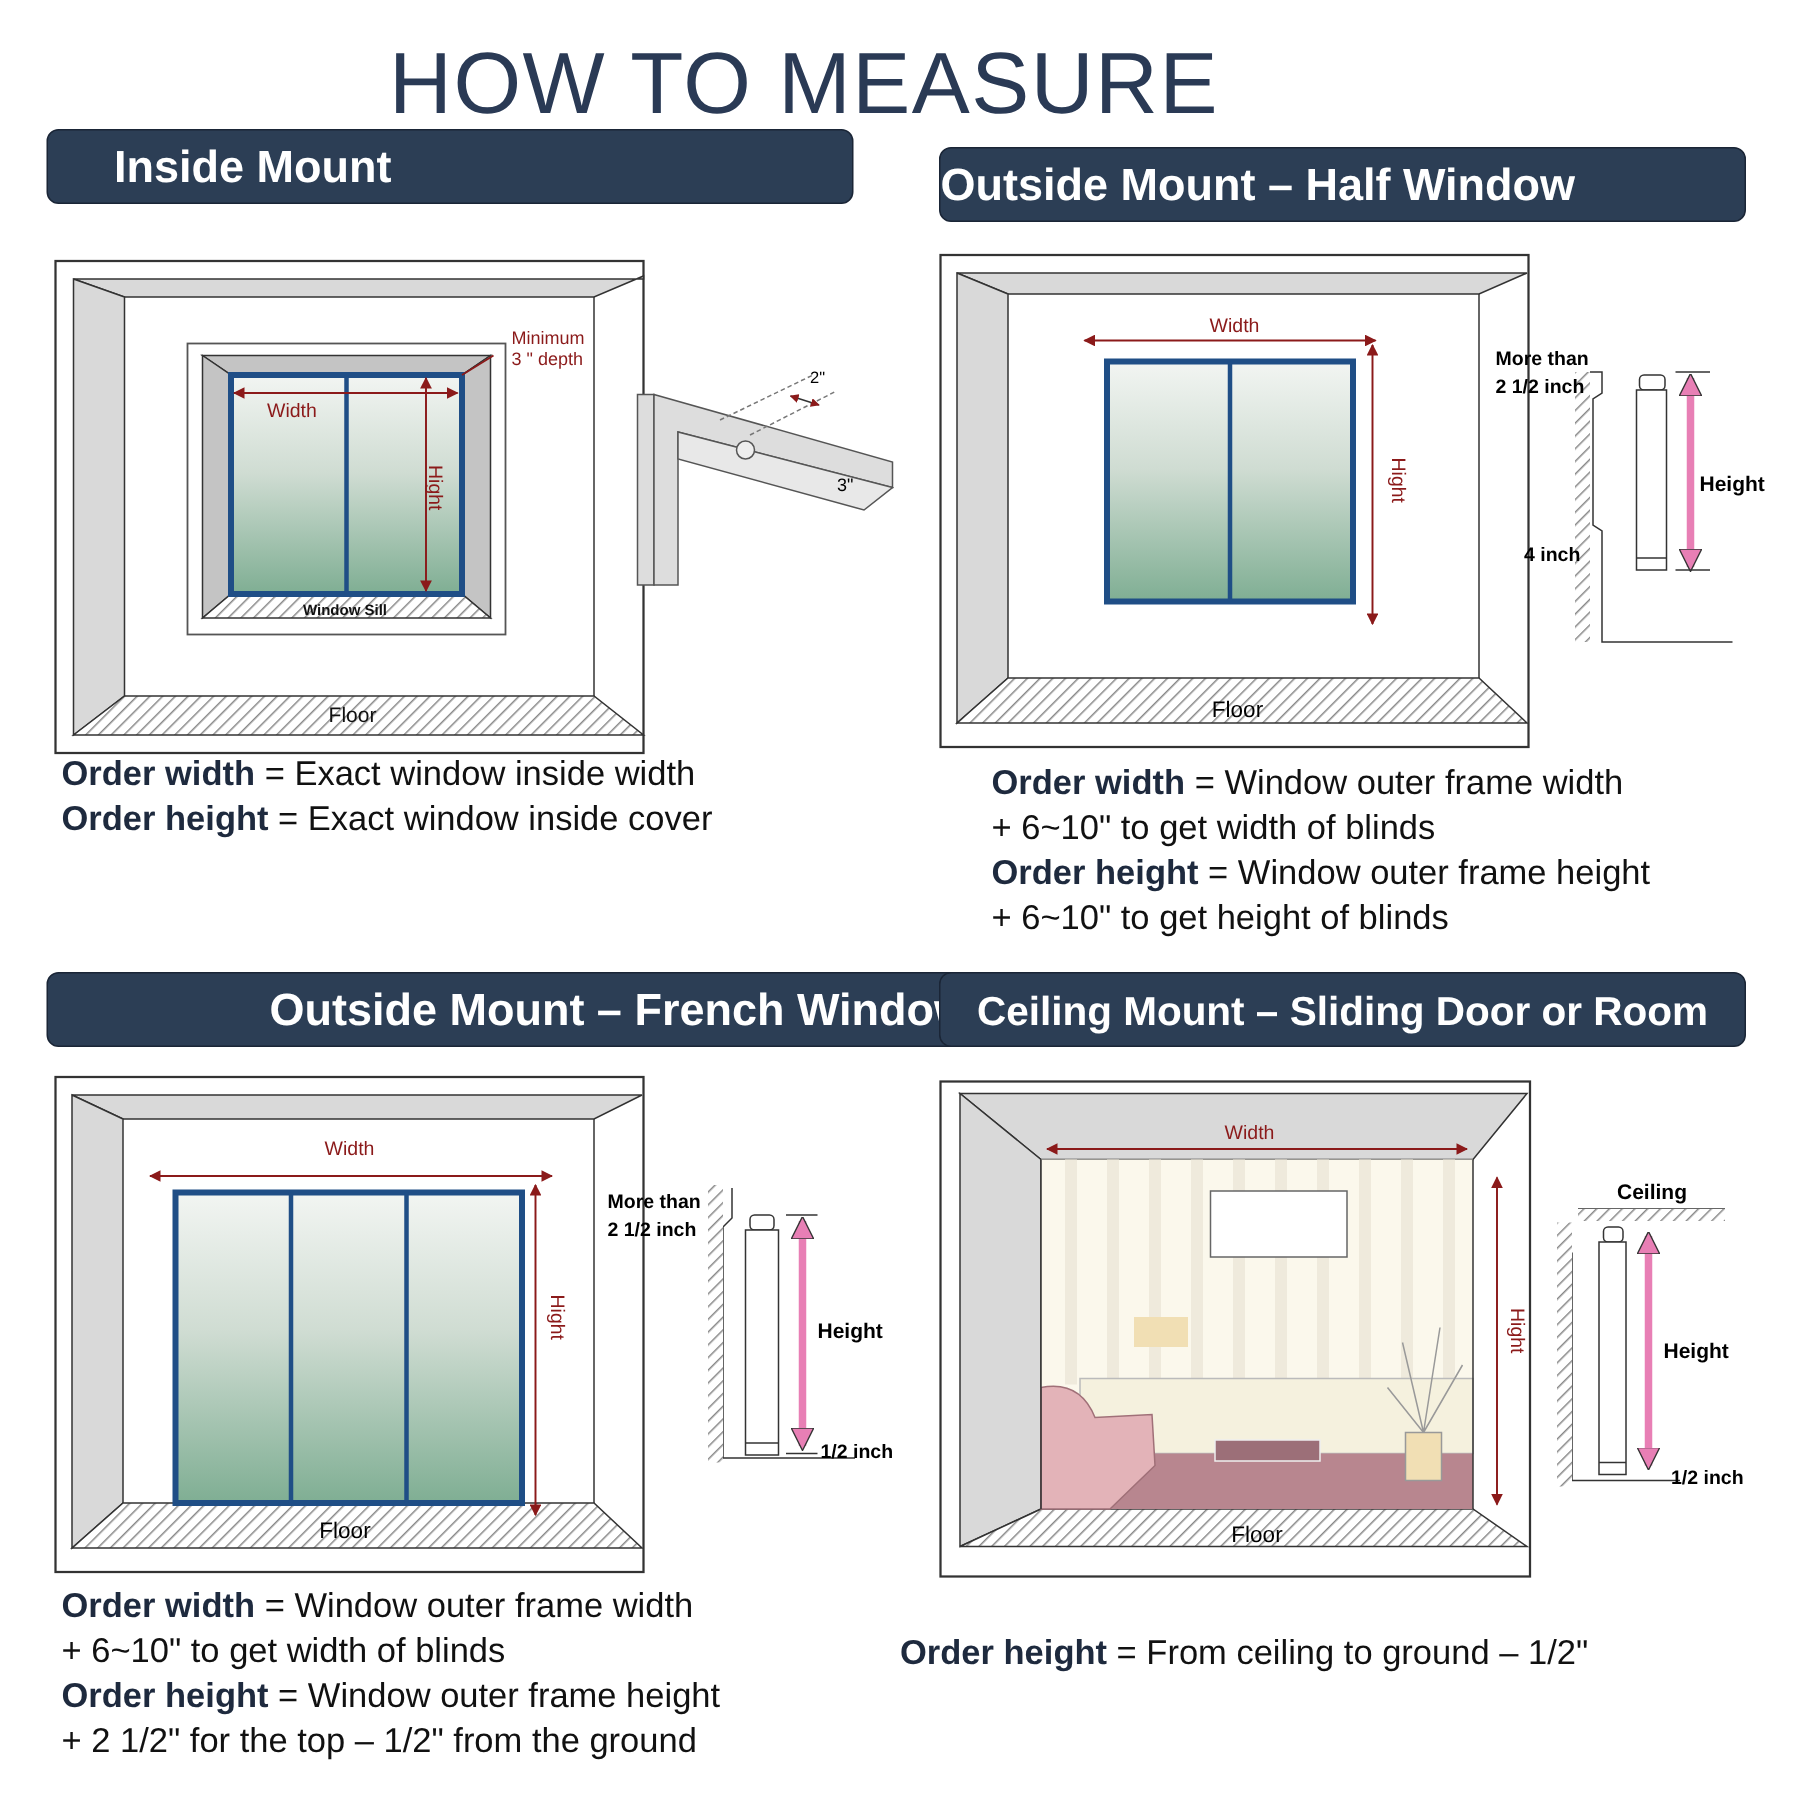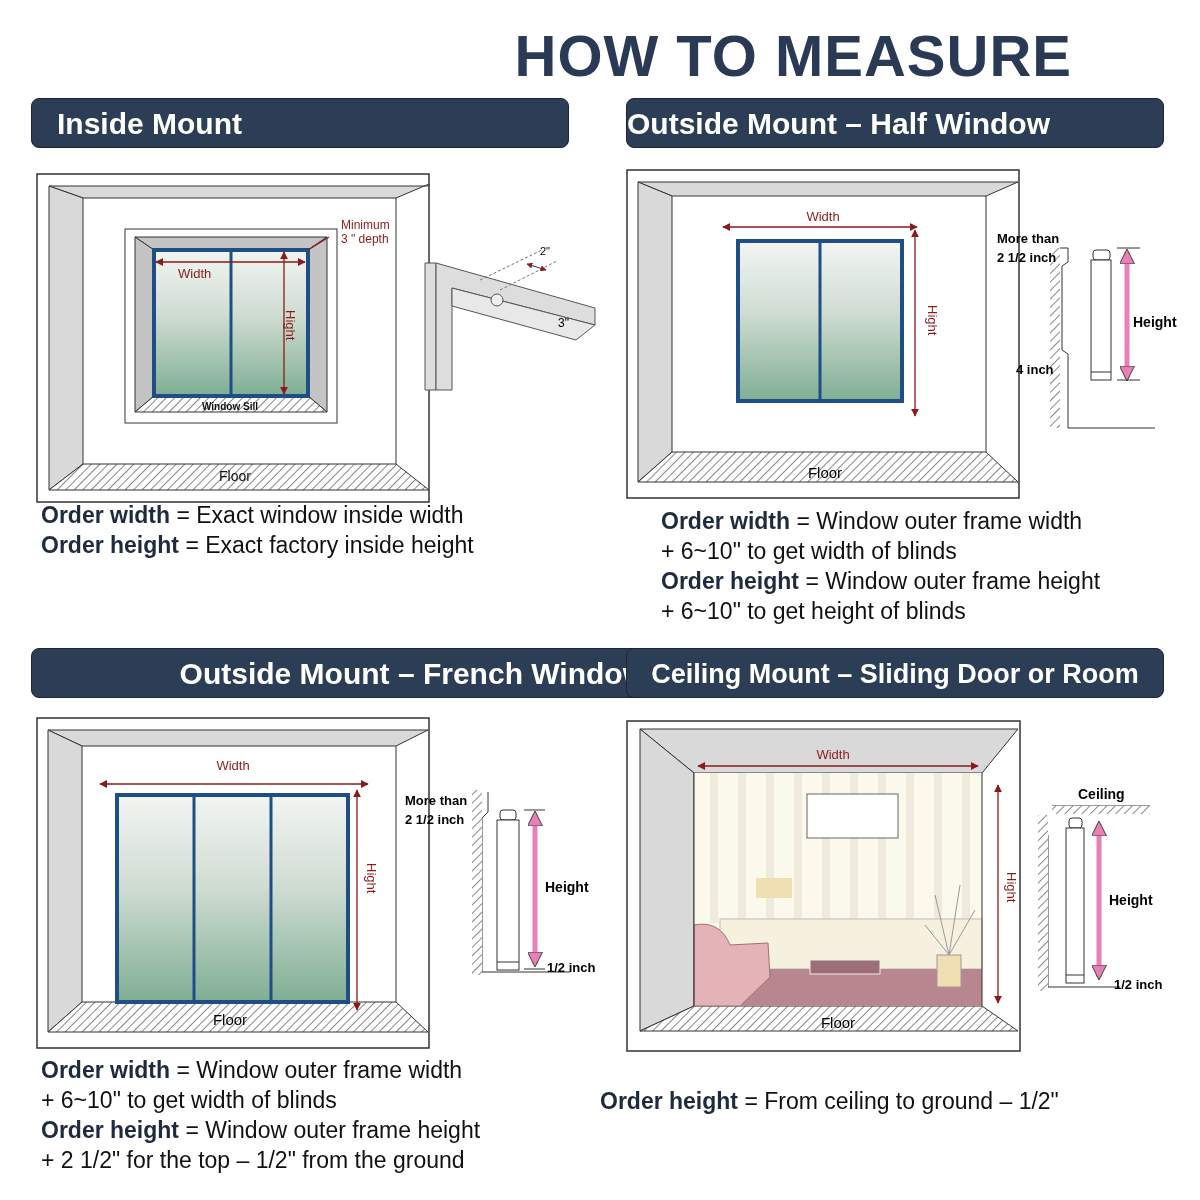--- a/index.html
+++ b/index.html
@@ -1,17 +1,17 @@
 <!DOCTYPE html>
 <html><head>
 <meta charset="utf-8">
 <style>
 *{box-sizing:border-box;margin:0;padding:0}
 body{width:1200px;height:1200px;background:#fff;font-family:"Liberation Sans",sans-serif;position:relative;overflow:hidden;color:#111}
-.title{position:absolute;left:0;top:22px;width:1072px;text-align:right;font-size:58px;font-weight:bold;color:#2a3a55;letter-spacing:1px}
+.title{position:absolute;left:0;top:22px;width:1072px;text-align:center;font-size:58px;font-weight:normal;color:#2a3a55;letter-spacing:1px}
 .banner{position:absolute;height:50px;background:#2c3e55;border-radius:8px;color:#fff;font-size:30px;font-weight:bold;line-height:50px;border:1px solid #1a2536}
 .panel{position:absolute}
 .desc{position:absolute;font-size:23px;line-height:30px;color:#111}
 .desc b{font-weight:bold;color:#1e2a3e}
 svg text{font-family:"Liberation Sans",sans-serif}
 </style>
 </head>
 <body>
 
 <svg width="0" height="0" style="position:absolute">
@@ -29,21 +29,21 @@
         <path d="M0,0L10,5L0,10z" fill="#8b1a1a"></path>
       </marker>
 <marker id="parr" viewBox="0 0 10 10" refX="8" refY="5" markerWidth="3" markerHeight="3" orient="auto-start-reverse">
         <path d="M0,0L10,5L0,10z" fill="#e87fb5" stroke="#333" stroke-width="0.6"></path>
       </marker>
 </defs>
 </svg>
 
 <div class="title">HOW TO MEASURE</div>
 
-<div class="banner" style="left:31px;top:98px;width:538px;padding-left:25px">Inside Mount</div>
+<div class="banner" style="left:31px;top:86px;width:538px;padding-left:44px">Inside Mount</div>
 <svg class="panel" style="left:30px;top:160px" width="570" height="350">
 <rect x="7" y="14" width="392" height="328" fill="#fff" stroke="#333" stroke-width="1.5"></rect>
 <polygon points="19,26 399,26 399,24 366,38 53,38" fill="#d9d9d9" stroke="#333"></polygon>
 <polygon points="19,26 53,38 53,304 19,330" fill="#d9d9d9" stroke="#333"></polygon>
 <polygon points="19,330 53,304 366,304 399,330" fill="url(#hatch)" stroke="#333"></polygon>
 <line x1="366" y1="38" x2="366" y2="304" stroke="#333"></line>
 <rect x="95" y="69" width="212" height="194" fill="#fff" stroke="#555" stroke-width="1.2"></rect>
 <polygon points="105,77 297,77 278,90 124,90" fill="#c4c4c4" stroke="#333"></polygon>
 <polygon points="105,77 124,90 124,236 105,252" fill="#c4c4c4" stroke="#333"></polygon>
 <polygon points="297,77 278,90 278,236 297,252" fill="#c4c4c4" stroke="#333"></polygon>
@@ -66,21 +66,21 @@
 <circle cx="467" cy="140" r="6" fill="#eee" stroke="#555"></circle>
 <line x1="450" y1="120" x2="512" y2="90" stroke="#777" stroke-dasharray="3,2"></line>
 <line x1="470" y1="130" x2="527" y2="101" stroke="#777" stroke-dasharray="3,2"></line>
 <line x1="497" y1="104" x2="516" y2="110" stroke="#333" marker-start="url(#arr)" marker-end="url(#arr)"></line>
 <text x="510" y="95" font-size="11">2"</text>
 <text x="528" y="167" font-size="12">3"</text>
 </g>
 </svg>
 <div class="desc" style="left:41px;top:500px">
 <div><b>Order width</b><span> = Exact window inside width</span></div>
-<div><b>Order height</b><span> = Exact factory inside height</span></div>
+<div><b>Order height</b><span> = Exact window inside cover</span></div>
 </div>
 
 <div class="banner" style="left:626px;top:98px;width:538px;text-align:left">Outside Mount – Half Window</div>
 <svg class="panel" style="left:620px;top:160px" width="570" height="350">
 <rect x="7" y="10" width="392" height="328" fill="#fff" stroke="#333" stroke-width="1.5"></rect>
 <polygon points="18,22 398,22 366,36 52,36" fill="#d9d9d9" stroke="#333"></polygon>
 <polygon points="18,22 52,36 52,292 18,322" fill="#d9d9d9" stroke="#333"></polygon>
 <polygon points="18,322 52,292 366,292 398,322" fill="url(#hatch)" stroke="#333"></polygon>
 <line x1="366" y1="36" x2="366" y2="292" stroke="#333"></line>
 <rect x="118" y="81" width="164" height="160" fill="url(#forest)" stroke="#1f4e86" stroke-width="4"></rect>

